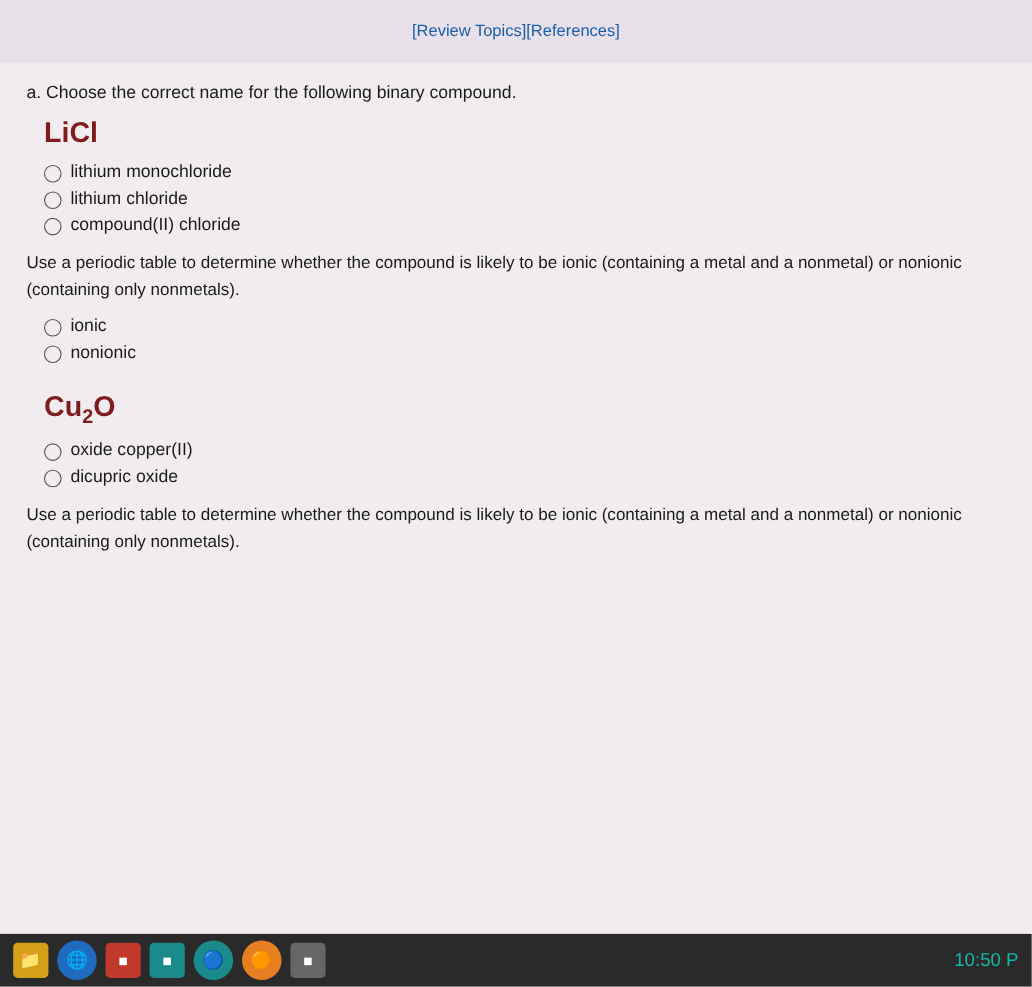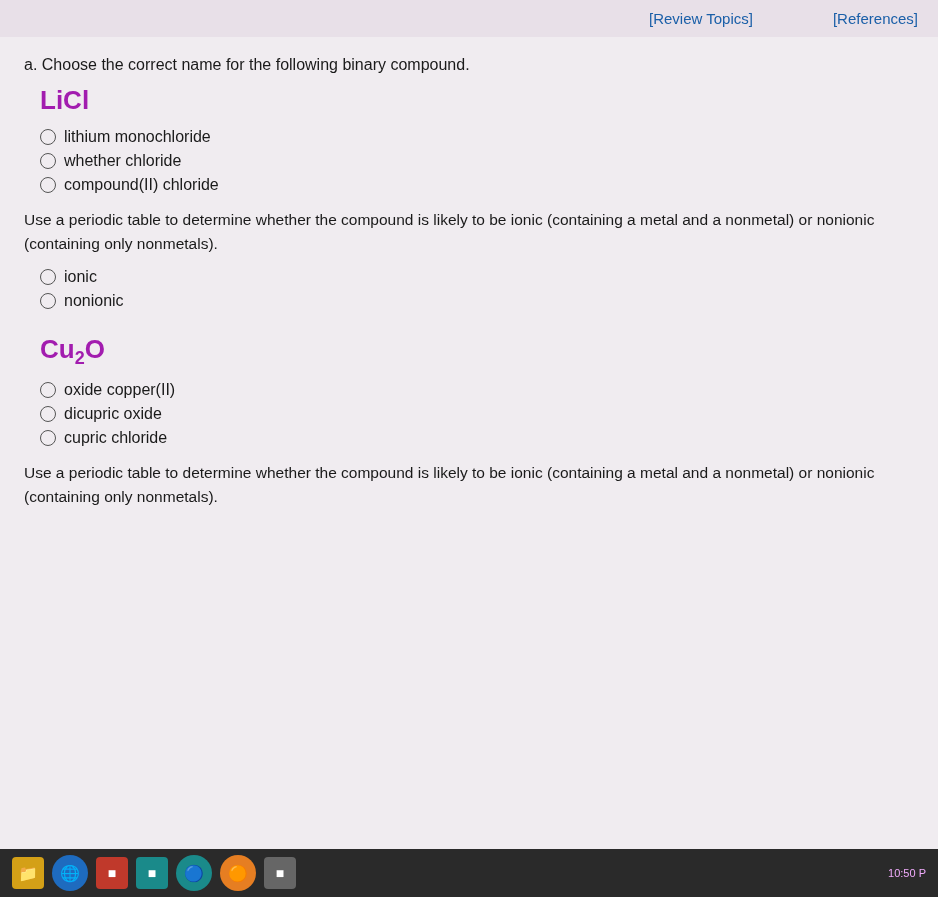--- a/index.html
+++ b/index.html
@@ -14,23 +14,22 @@
       background-color: #e8e0e8;
       font-family: Arial, sans-serif;
       font-size: 16px;
       color: #1a1a1a;
       display: flex;
       flex-direction: column;
     }
 
     .top-bar {
       display: flex;
-      justify-content: flex-end;
-      gap: 80px;
-      padding: 10px 20px;
+      justify-content: center;
+      padding: 20px 20px;
       background-color: #e8e0e8;
     }
 
     .top-link {
       color: #1a5fa8;
       text-decoration: none;
       font-size: 15px;
     }
 
     .content {
@@ -48,37 +47,37 @@
       color: #1a1a1a;
       margin-bottom: 8px;
       line-height: 1.5;
     }
 
     .compound-formula {
       font-size: 26px;
       font-weight: bold;
       margin-left: 16px;
       margin-bottom: 12px;
-      color: #a21caf;
+      color: #7f1d1d;
     }
 
     .sub {
       font-size: 18px;
       vertical-align: sub;
       font-weight: bold;
     }
 
     .radio-group {
       margin-left: 16px;
       margin-bottom: 14px;
     }
 
     .radio-option {
       display: flex;
-      align-items: center;
+      align-items: flex-end;
       margin-bottom: 6px;
       font-size: 16px;
       color: #1a1a1a;
       gap: 8px;
     }
 
     .radio-circle {
       width: 16px;
       height: 16px;
       border-radius: 50%;
@@ -146,22 +145,22 @@
       background-color: #1e6bbf;
     }
 
     .taskbar-icon-circle-orange {
       background-color: #e67e22;
     }
 
     .taskbar-time {
       position: absolute;
       right: 12px;
-      color: #f0abfc;
-      font-size: 11px;
+      color: #14b8a6;
+      font-size: 17px;
     }
   </style>
 </head>
 <body>
 
 <div class="top-bar">
   <a class="top-link" href="#">[Review Topics]</a>
   <a class="top-link" href="#">[References]</a>
 </div>
 
@@ -172,21 +171,21 @@
 
     <div class="compound-formula">LiCl</div>
 
     <div class="radio-group">
       <label class="radio-option">
         <span class="radio-circle"></span>
         <span>lithium monochloride</span>
       </label>
       <label class="radio-option">
         <span class="radio-circle"></span>
-        <span>whether chloride</span>
+        <span>lithium chloride</span>
       </label>
       <label class="radio-option">
         <span class="radio-circle"></span>
         <span>compound(II) chloride</span>
       </label>
     </div>
 
     <div class="hint-text">Use a periodic table to determine whether the compound is likely to be ionic (containing a metal and a nonmetal) or nonionic (containing only nonmetals).</div>
 
     <div class="radio-group">
@@ -208,24 +207,20 @@
     </div>
 
     <div class="radio-group">
       <label class="radio-option">
         <span class="radio-circle"></span>
         <span>oxide copper(II)</span>
       </label>
       <label class="radio-option">
         <span class="radio-circle"></span>
         <span>dicupric oxide</span>
-      </label>
-      <label class="radio-option">
-        <span class="radio-circle"></span>
-        <span>cupric chloride</span>
       </label>
     </div>
 
     <div class="hint-text">Use a periodic table to determine whether the compound is likely to be ionic (containing a metal and a nonmetal) or nonionic (containing only nonmetals).</div>
   </div>
 </div>
 
 <div class="taskbar">
   <div class="taskbar-icon taskbar-icon-yellow">
     <span style="color:#fff; font-size:16px;">📁</span>

